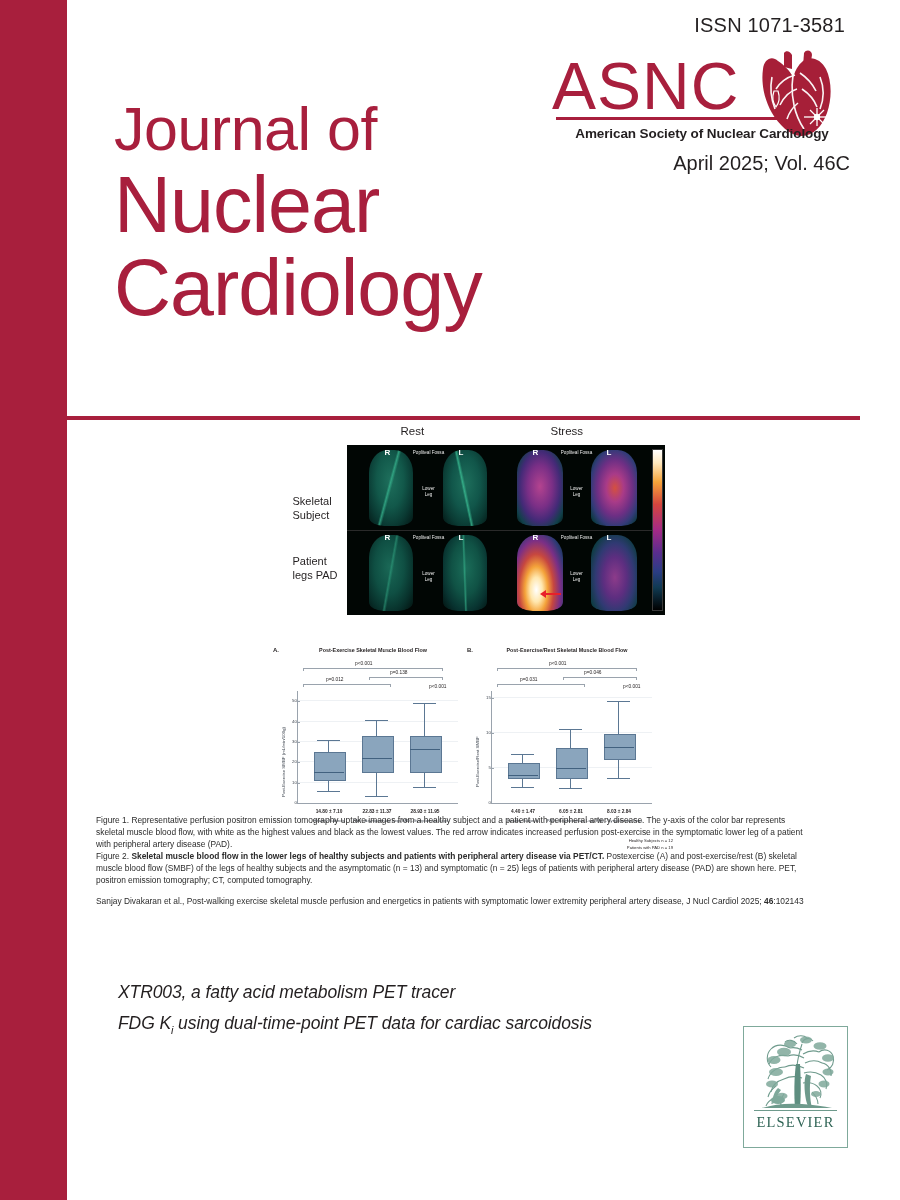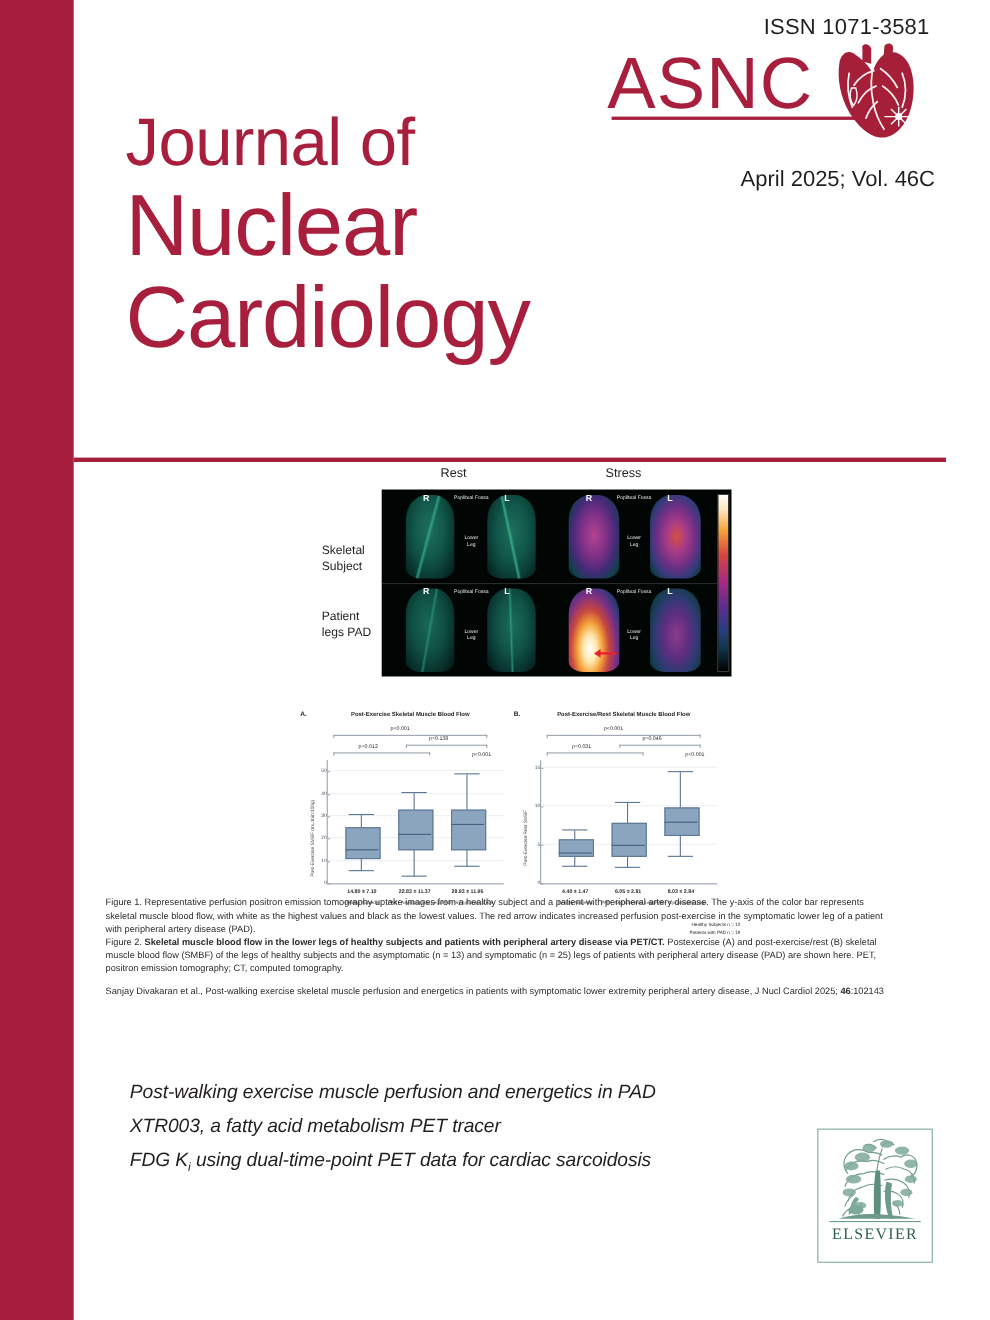--- a/index.html
+++ b/index.html
@@ -24,21 +24,21 @@
     position:absolute;left:67px;top:0;width:833px;height:418px;
   }
   .issn{
     position:absolute;right:55px;top:14px;
     font-size:20px;color:#231f20;letter-spacing:.2px;
   }
   .asnc-block{
     position:absolute;right:48px;top:46px;width:380px;text-align:center;
   }
   .asnc-logo{
-    position:relative;height:78px;width:300px;margin:0 0 0 auto;
+    position:relative;height:78px;width:300px;margin:11px 0 0 auto;
   }
   .asnc-letters{
     position:absolute;left:0;top:-4px;
     font-size:66px;font-weight:400;color:#a81f3d;
     letter-spacing:1px;line-height:1;
     font-family:"Liberation Sans", sans-serif;
   }
   .asnc-rule{
     position:absolute;left:4px;top:60px;width:252px;height:3px;background:#a81f3d;
   }
@@ -197,20 +197,21 @@
             <g stroke="#ffffff" stroke-width="1.3">
               <line x1="56" y1="70" x2="82" y2="70"></line>
               <line x1="69" y1="61" x2="69" y2="79"></line>
               <line x1="62" y1="63" x2="76" y2="77"></line>
               <line x1="76" y1="63" x2="62" y2="77"></line>
             </g>
             <circle cx="69" cy="70" r="3.2" fill="#ffffff"></circle>
           </svg>
         </div>
       </div>
+      <div class="asnc-sub">American Society of Nuclear Cardiology</div>
     </div>
 
     <div class="issue-line">April 2025; Vol. 46C</div>
 
     <div class="jtitle">
       <span class="l1">Journal of</span>
       <span class="l2">Nuclear</span>
       <span class="l3">Cardiology</span>
     </div>
   </div>
@@ -441,21 +442,20 @@
   </div>
 
   <div class="captions">
     <p class="cap-p">Figure 1. Representative perfusion positron emission tomography uptake images from a healthy subject and a patient with peripheral artery disease. The y-axis of the color bar represents skeletal muscle blood flow, with white as the highest values and black as the lowest values. The red arrow indicates increased perfusion post-exercise in the symptomatic lower leg of a patient with peripheral artery disease (PAD).</p>
     <p class="cap-p"><span>Figure 2. </span><b>Skeletal muscle blood flow in the lower legs of healthy subjects and patients with peripheral artery disease via PET/CT.</b><span> Postexercise (A) and post-exercise/rest (B) skeletal muscle blood flow (SMBF) of the legs of healthy subjects and the asymptomatic (n = 13) and symptomatic (n = 25) legs of patients with peripheral artery disease (PAD) are shown here. PET, positron emission tomography; CT, computed tomography.</span></p>
     <div class="cap-gap"></div>
     <p class="cap-p"><span>Sanjay Divakaran et al., Post-walking exercise skeletal muscle perfusion and energetics in patients with symptomatic lower extremity peripheral artery disease, J Nucl Cardiol 2025; </span><b>46</b><span>:102143</span></p>
   </div>
 
   <div class="itissue">
-    <div class="itissue-item">Post-walking exercise muscle perfusion and energetics in PAD</div>
     <div class="itissue-item">XTR003, a fatty acid metabolism PET tracer</div>
     <div class="itissue-item"><span>FDG K</span><span class="sub">i</span><span> using dual-time-point PET data for cardiac sarcoidosis</span></div>
   </div>
 
   <div class="elsevier">
     <div class="els-tree">
       <svg viewBox="0 0 83 78" width="83" height="78" aria-hidden="true">
         <g fill="none" stroke="#6e9a8c" stroke-width="1.05">
           <path d="M43 72 C42 60 42 46 43 32 C44 22 46 16 48 10"></path>
           <path d="M48 16 C44 14 40 13 36 14"></path>

